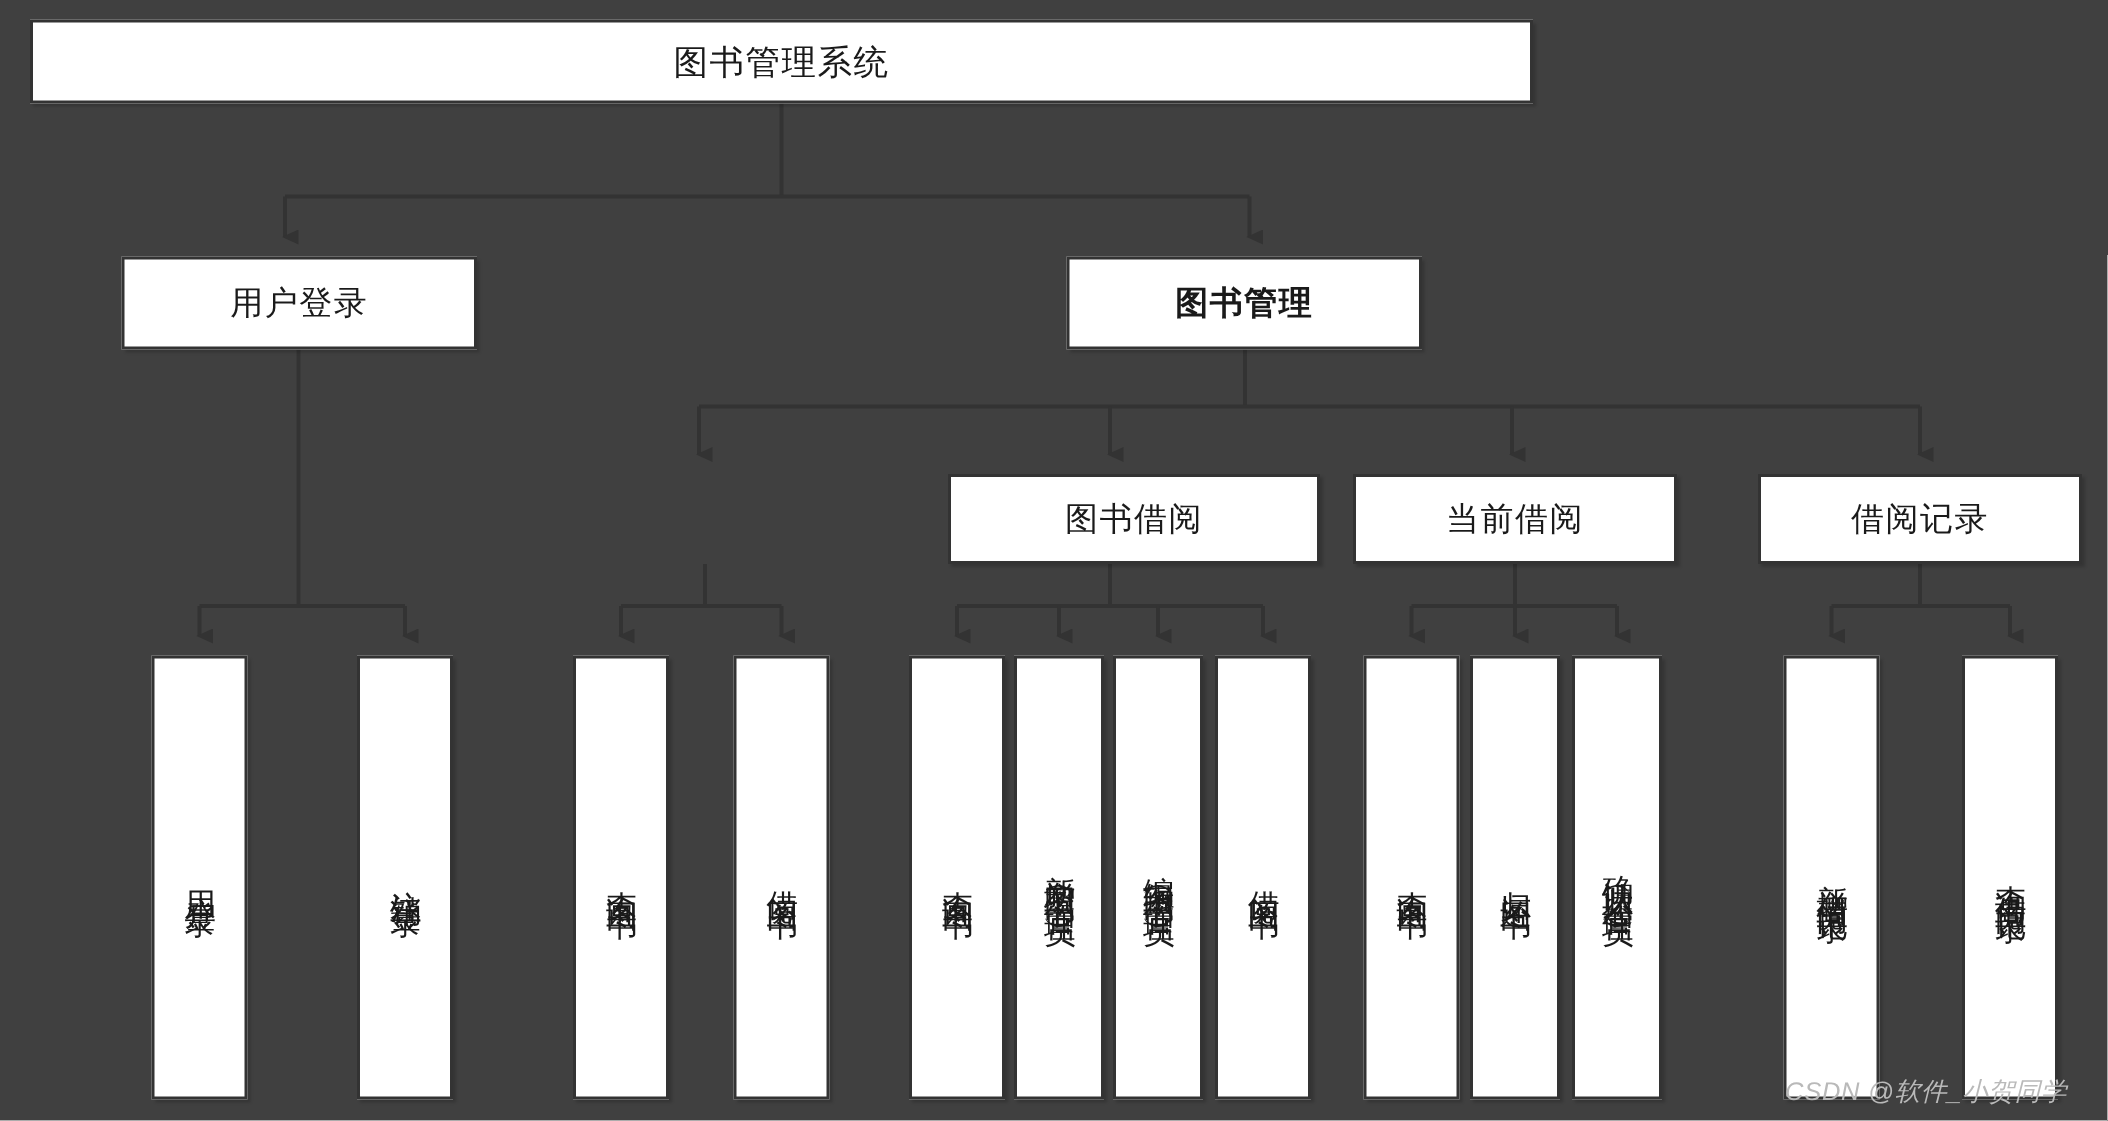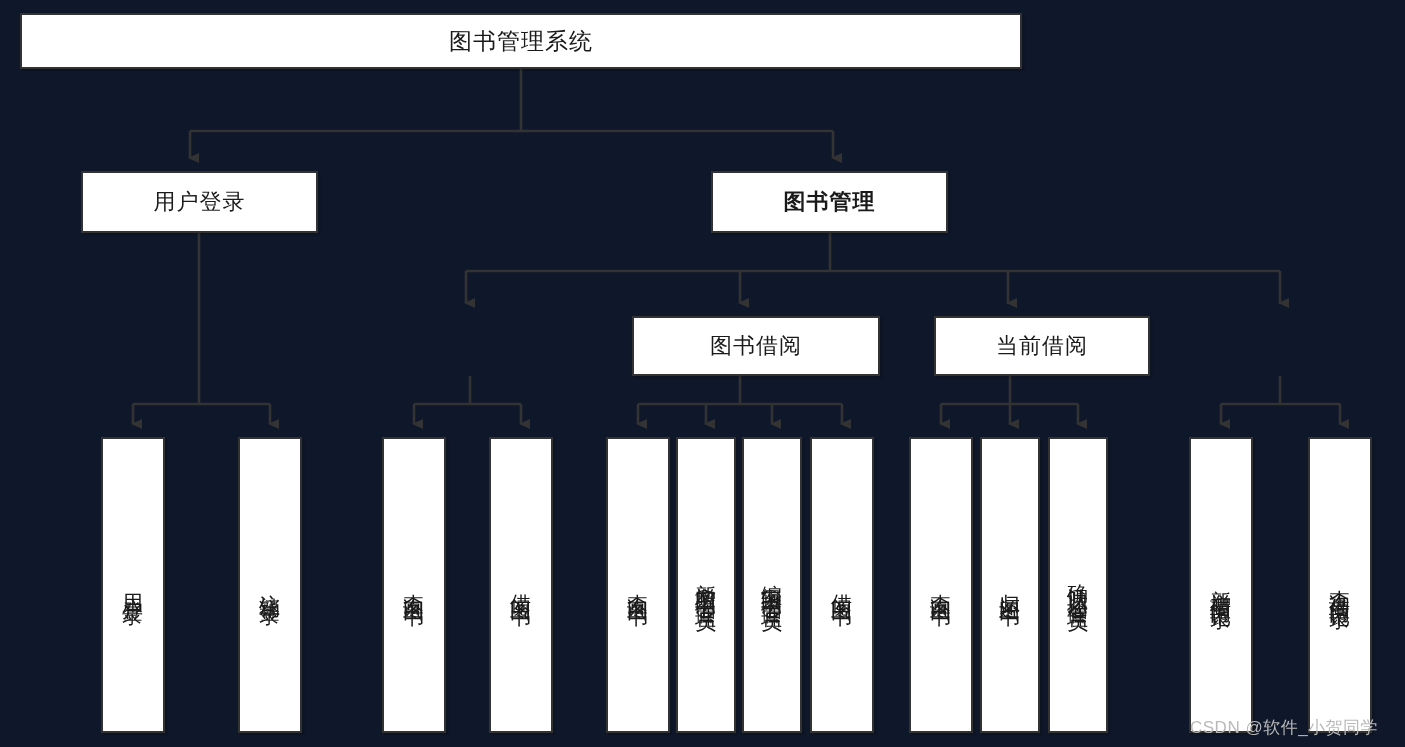--- a/index.html
+++ b/index.html
@@ -8,21 +8,21 @@
     padding: 0;
     background: #ffffff;
   }
   body {
     font-family: "Liberation Sans", "DejaVu Sans", sans-serif;
   }
   #diagram-canvas {
     position: relative;
     width: 1405px;
     height: 747px;
-    background: #0f172a;
+    background: #404040;
     overflow: hidden;
   }
   svg.edges {
     position: absolute;
     left: 0;
     top: 0;
     width: 1405px;
     height: 747px;
     pointer-events: none;
   }
@@ -126,22 +126,25 @@
   <div class="node node-h" style="left:81px; top:171px; width:237px; height:62px;">
     <span class="node-label">用户登录</span>
   </div>
   <div class="node node-h" style="left:711px; top:171px; width:237px; height:62px;font-weight:bold;">
     <span class="node-label">图书管理</span>
   </div>
 
   <div class="node node-h" style="left:632px; top:316px; width:248px; height:60px;">
     <span class="node-label">图书借阅</span>
   </div>
-  <div class="node node-h" style="left:902px; top:316px; width:216px; height:60px;margin-left:32px;">
+  <div class="node node-h" style="left:902px; top:316px; width:216px; height:60px;">
     <span class="node-label">当前借阅</span>
+  </div>
+  <div class="node node-h" style="left:1172px; top:316px; width:216px; height:60px;">
+    <span class="node-label">借阅记录</span>
   </div>
 
   <div class="node node-leaf" style="left:101px; top:437px; width:64px; height:296px;">
     <span class="node-label">用户登录</span>
   </div>
   <div class="node node-leaf" style="left:238px; top:437px; width:64px; height:296px;">
     <span class="node-label">注销登录</span>
   </div>
 
   <div class="node node-leaf" style="left:382px; top:437px; width:64px; height:296px;">
@@ -174,15 +177,15 @@
     <span class="node-label">确认归还（管理员）</span>
   </div>
 
   <div class="node node-leaf" style="left:1189px; top:437px; width:64px; height:296px;">
     <span class="node-label">新增借阅记录</span>
   </div>
   <div class="node node-leaf" style="left:1308px; top:437px; width:64px; height:296px;">
     <span class="node-label">查询借阅记录</span>
   </div>
 
-  <div class="watermark" style="left:1190px; top:716px;">CSDN @软件_小贺同学</div>
+  <div class="watermark" style="left:1190px; top:716px;font-style:italic;">CSDN @软件_小贺同学</div>
 
 </div>
 
 </body></html>

